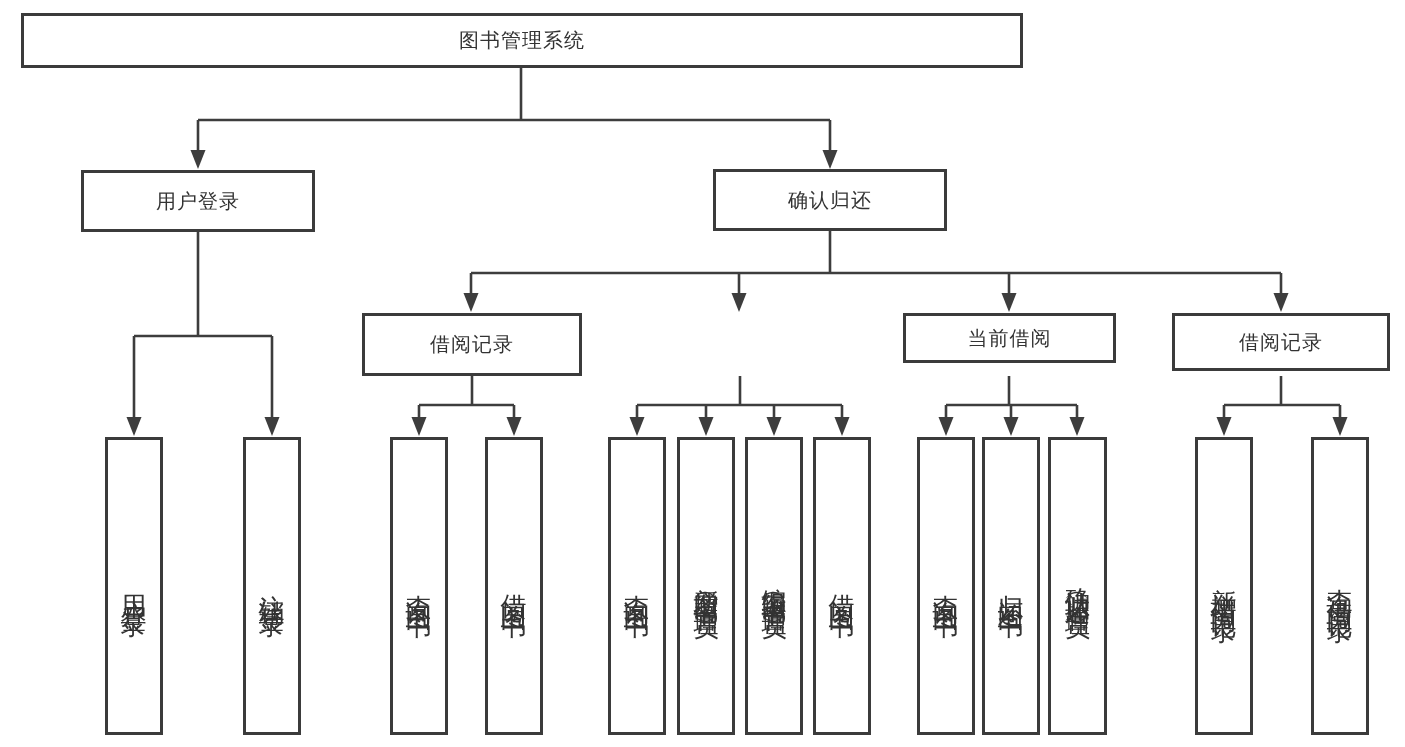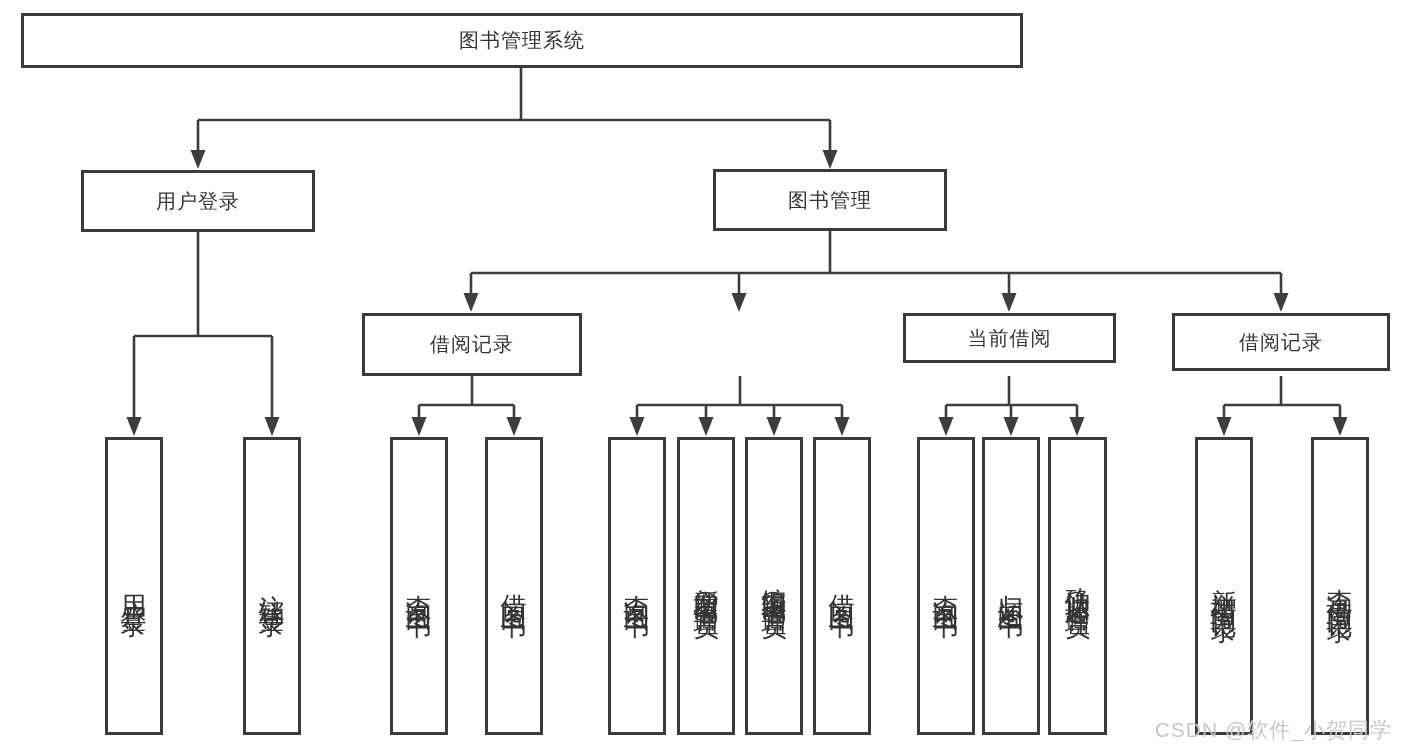--- a/index.html
+++ b/index.html
@@ -120,21 +120,21 @@
   </svg>
 
   <div class="box h" style="left:21px;top:13px;width:1002px;height:55px">
     <span>图书管理系统</span>
   </div>
 
   <div class="box h" style="left:81px;top:170px;width:234px;height:62px">
     <span>用户登录</span>
   </div>
   <div class="box h" style="left:713px;top:169px;width:234px;height:62px">
-    <span>图书管理</span>
+    <span>确认归还</span>
   </div>
 
   <div class="box h" style="left:362px;top:313px;width:220px;height:63px">
     <span>借阅记录</span>
   </div>
   <div class="box h" style="left:903px;top:313px;width:213px;height:50px">
     <span>当前借阅</span>
   </div>
   <div class="box h" style="left:1172px;top:313px;width:218px;height:58px">
     <span>借阅记录</span>
@@ -177,15 +177,14 @@
     <span class="vtext">确认归还（管理员）</span>
   </div>
 
   <div class="box v" style="left:1195px;top:437px;width:58px;height:298px">
     <span class="vtext">新增借阅记录</span>
   </div>
   <div class="box v" style="left:1311px;top:437px;width:58px;height:298px">
     <span class="vtext">查询借阅记录</span>
   </div>
 
-  <div class="watermark">CSDN @软件_小贺同学</div>
 
 </div>
 
 </body></html>

